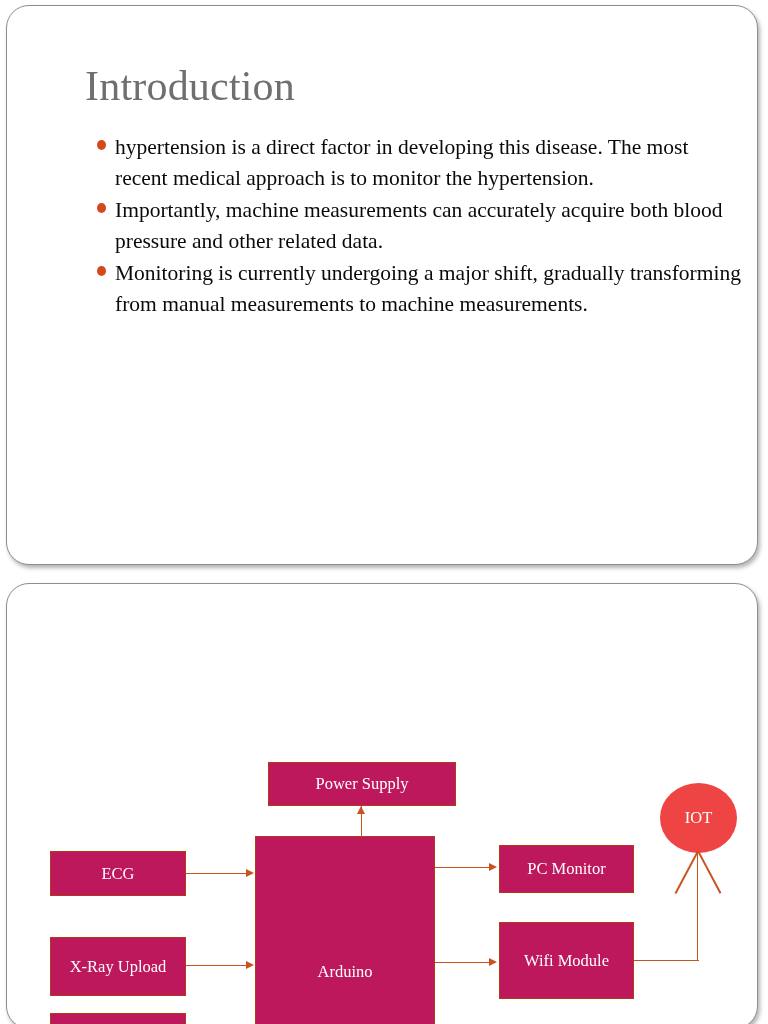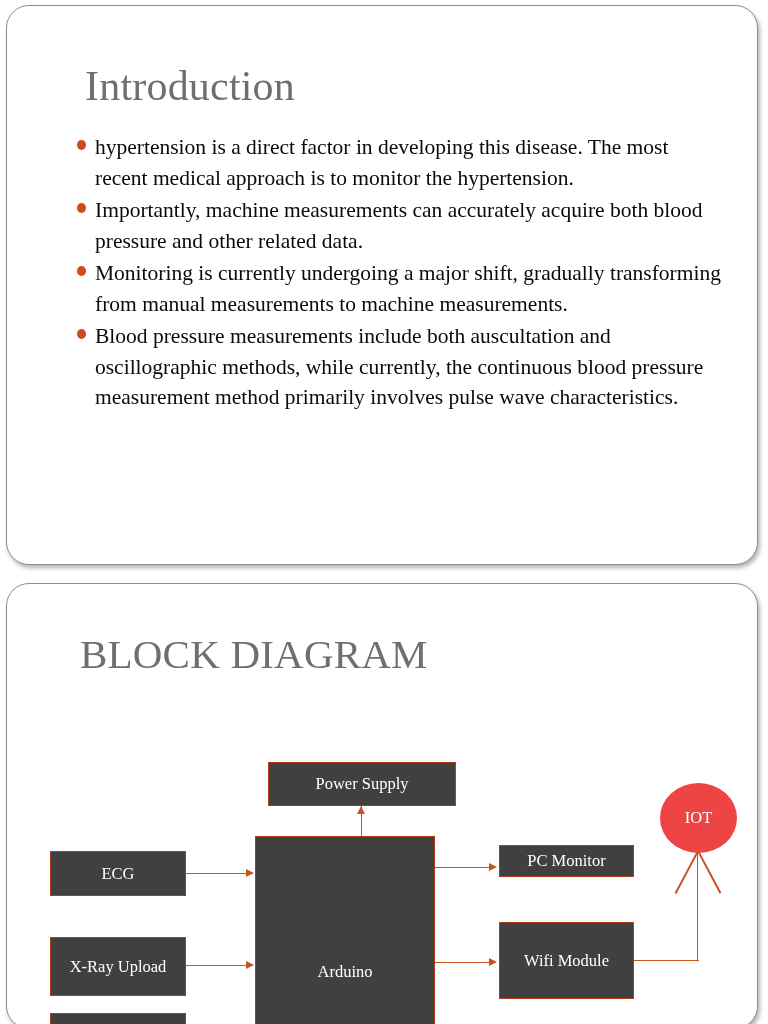--- a/index.html
+++ b/index.html
@@ -49,21 +49,21 @@
   #title-block {
     left: 80px;
     top: 630px;
     font-size: 41px;
     line-height: 48px;
   }
 
   
   .bullet-list {
     position: absolute;
-    left: 68px;
+    left: 88px;
     top: 126px;
     width: 646px;
     list-style: none;
   }
   .bullet-item {
     position: relative;
     padding-left: 20px;
     margin-bottom: 2px;
     font-size: 21.5px;
     line-height: 30.5px;
@@ -85,38 +85,38 @@
   .diagram {
     position: absolute;
     left: 0;
     top: 0;
     width: 768px;
     height: 1024px;
     pointer-events: none;
   }
   .blk {
     position: absolute;
-    background: #404040;
+    background: #be185d;
     border: 1px solid #b23b16;
     color: #ffffff;
     display: flex;
     align-items: center;
     justify-content: center;
     font-family: "Liberation Serif", "DejaVu Serif", serif;
     font-size: 16.5px;
     line-height: 20px;
     text-align: center;
     white-space: nowrap;
   }
   #blk-power   { left: 268px; top: 762px; width: 188px; height: 44px; }
   #blk-arduino { left: 255px; top: 836px; width: 180px; height: 215px; }
   #blk-ecg     { left: 50px;  top: 851px; width: 136px; height: 45px; }
   #blk-xray    { left: 50px;  top: 937px; width: 136px; height: 59px; }
   #blk-extra   { left: 50px;  top: 1013px; width: 136px; height: 40px; }
-  #blk-pcmon   { left: 499px; top: 845px; width: 135px; height: 32px; }
+  #blk-pcmon   { left: 499px; top: 845px; width: 135px; height: 48px; }
   #blk-wifi    { left: 499px; top: 922px; width: 135px; height: 77px; }
 
   #blk-arduino span { display:block; margin-top: 56px; }
 
   .iot-node {
     position: absolute;
     left: 660px;
     top: 783px;
     width: 77px;
     height: 70px;
@@ -171,31 +171,26 @@
         <span>hypertension is a direct factor in developing this disease. The most recent medical approach is to monitor the hypertension.</span>
       </li>
       <li class="bullet-item">
         <span class="dot"></span>
         <span>Importantly, machine measurements can accurately acquire both blood pressure and other related data.</span>
       </li>
       <li class="bullet-item">
         <span class="dot"></span>
         <span>Monitoring is currently undergoing a major shift, gradually transforming from manual measurements to machine measurements.</span>
       </li>
-      <li class="bullet-item">
-        <span class="dot"></span>
-        <span>Blood pressure measurements include both auscultation and oscillographic methods, while currently, the continuous blood pressure measurement method primarily involves pulse wave characteristics.</span>
-      </li>
     </ul>
   </section>
 
   <section class="slide" id="slide-2">
   </section>
 
-  <h1 class="slide-title" id="title-block">BLOCK DIAGRAM</h1>
 
   <div class="diagram">
 
     <div class="blk" id="blk-power">
       <span>Power Supply</span>
     </div>
 
     <div class="blk" id="blk-arduino">
       <span>Arduino</span>
     </div>

